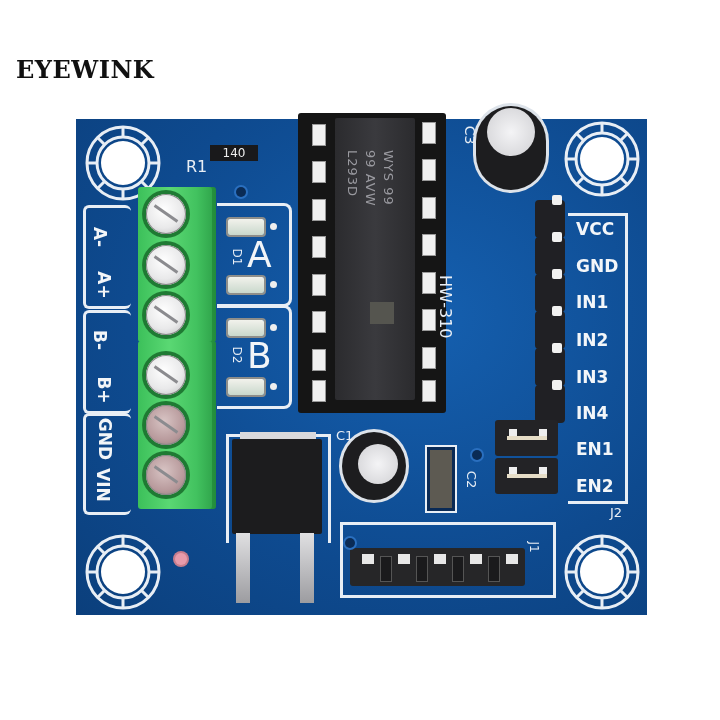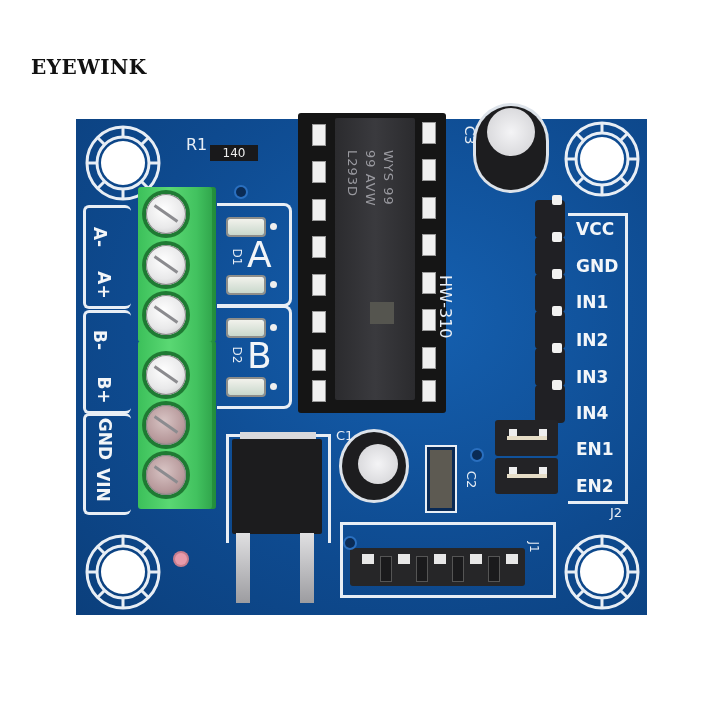--- a/index.html
+++ b/index.html
@@ -1,17 +1,17 @@
 <!DOCTYPE html>
 <html><head>
 <meta charset="utf-8">
 <style>
   html,body{margin:0;padding:0;background:#ffffff;}
   body{width:720px;height:720px;position:relative;overflow:hidden;font-family:"DejaVu Sans",sans-serif;}
-  .brand{position:absolute;left:31px;top:55px;font-family:"DejaVu Serif",serif;font-weight:bold;font-size:20px;color:#111;letter-spacing:0.5px;}
+  .brand{position:absolute;left:16px;top:55px;font-family:"DejaVu Serif",serif;font-weight:bold;font-size:24px;color:#111;letter-spacing:0.5px;}
   .pcb{position:absolute;left:76px;top:119px;width:571px;height:496px;background:#0f4f96;
        background-image:radial-gradient(ellipse at 60% 40%, #1560b0 0%, #0e4a8f 60%, #0b3f7c 100%);}
   .silk{position:absolute;border:3px solid #e8eef5;}
   .hole{position:absolute;width:82px;height:82px;border-radius:50%;}
   .hole svg{position:absolute;left:0;top:0;}
   
   .term{position:absolute;left:138px;top:187px;width:78px;height:322px;}
   .term-half{position:absolute;left:0;width:78px;background:linear-gradient(90deg,#3cc05a 0%,#5ad873 40%,#42c25f 75%,#2da048 100%);
              border-radius:3px;box-shadow:inset -4px 0 0 rgba(0,80,20,.25);}
   .screw{position:absolute;left:8px;width:40px;height:40px;border-radius:50%;
@@ -144,21 +144,21 @@
   <div class="term-half" style="top:0;height:155px"></div>
   <div class="term-half" style="top:154px;height:168px"></div>
   <div class="screw" style="top:7px"></div>
   <div class="screw" style="top:58px"></div>
   <div class="screw" style="top:108px"></div>
   <div class="screw" style="top:168px"></div>
   <div class="screw dark" style="top:218px"></div>
   <div class="screw dark" style="top:268px"></div>
 </div>
 
-<span class="small-silk" style="left:186px;top:135px;font-size:16px">R1</span>
+<span class="small-silk" style="left:186px;top:157px;font-size:16px">R1</span>
 <div class="array"><span>140</span></div>
 
 <div class="silk" style="left:217px;top:203px;width:72px;height:98px;border-left:none;border-radius:0 8px 8px 0"></div>
 <div class="silk" style="left:217px;top:305px;width:72px;height:98px;border-left:none;border-radius:0 8px 8px 0"></div>
 <div class="led" style="top:219px"></div>
 <div class="led" style="top:277px"></div>
 <div class="led" style="top:320px"></div>
 <div class="led" style="top:379px"></div>
 <span class="big-letter" style="left:247px;top:234px">A</span>
 <span class="big-letter" style="left:247px;top:335px">B</span>

